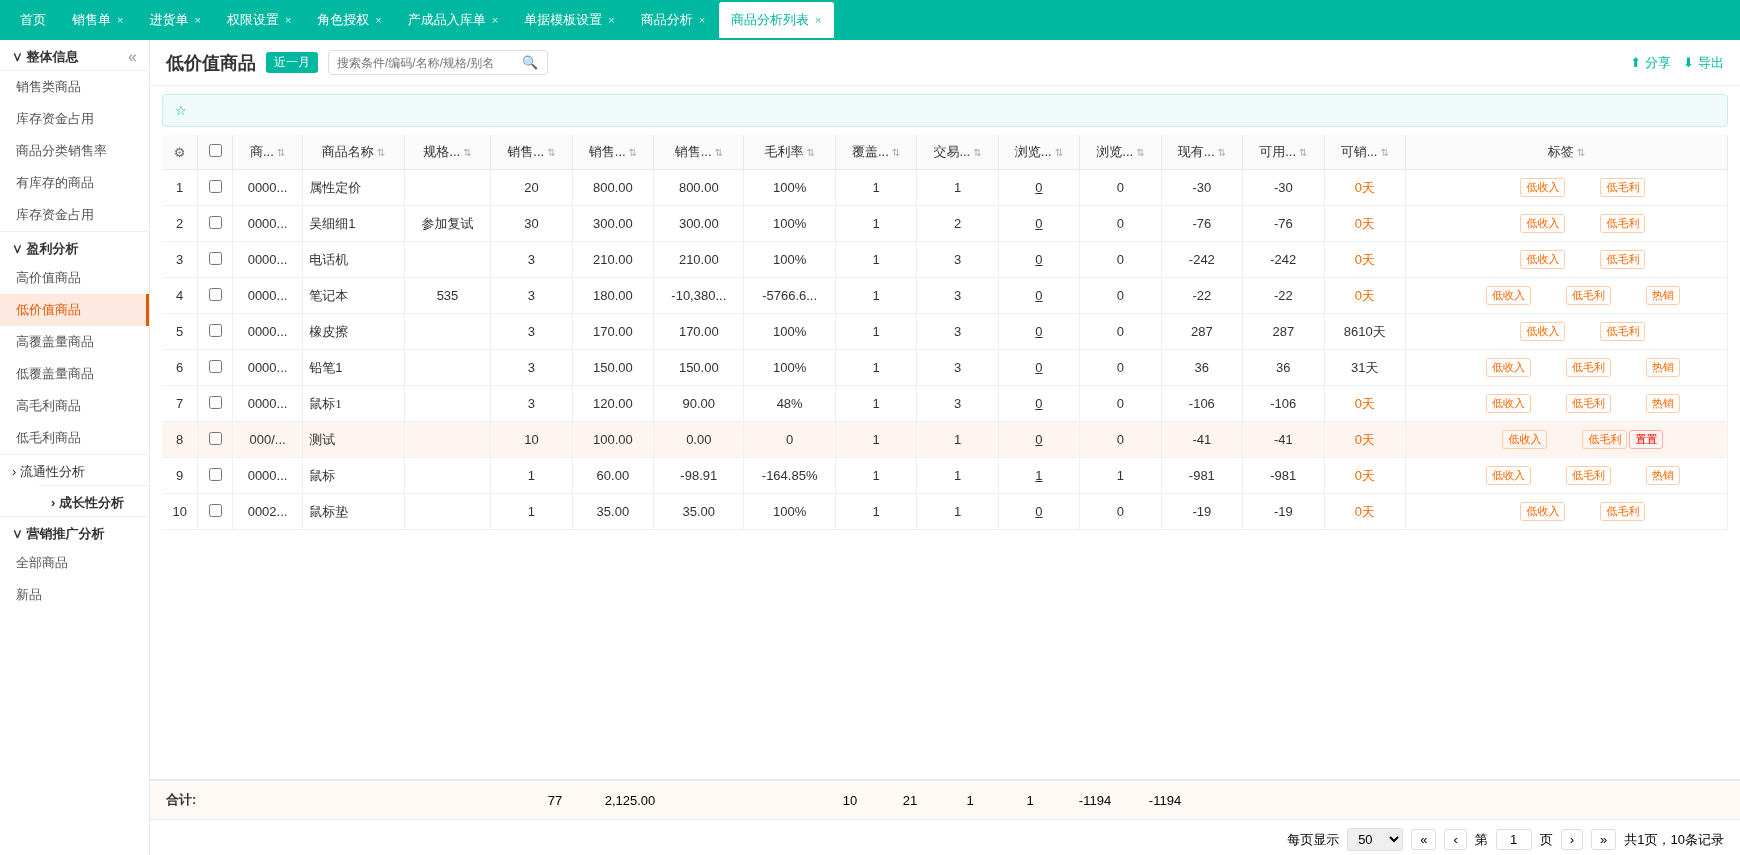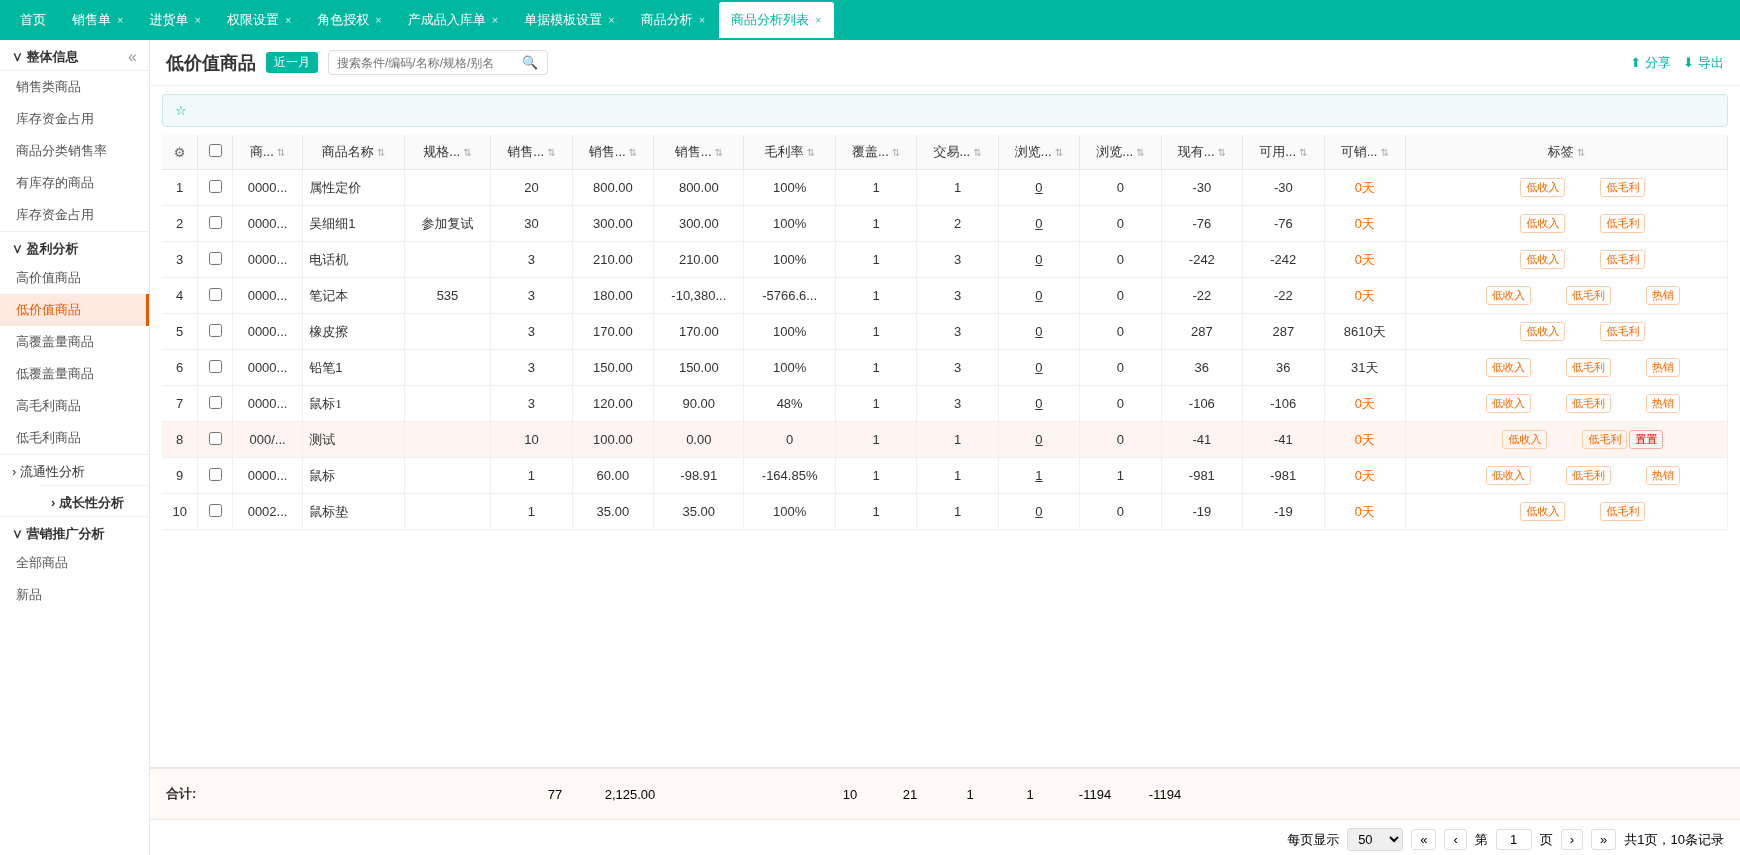--- a/index.html
+++ b/index.html
@@ -186,21 +186,21 @@
     }
     .tag-orange { color: #ff6600; border: 1px solid #ffccaa; margin-left: 34px; }
     .tag-red { color: #e60000; border: 1px solid #ffaaaa; }
     .underline-val { text-decoration: underline; cursor: pointer; }
     .days-orange { color: #ff6600; }
 
     
     .table-footer {
       background: #fffaf5;
       border-top: 2px solid #e8e8e8;
-      padding: 16px 16px;
+      padding: 10px 16px;
       display: flex;
       align-items: center;
       gap: 0;
       font-size: 13px;
     }
     .footer-label {
       font-weight: bold;
       color: #333;
       min-width: 80px;
     }

